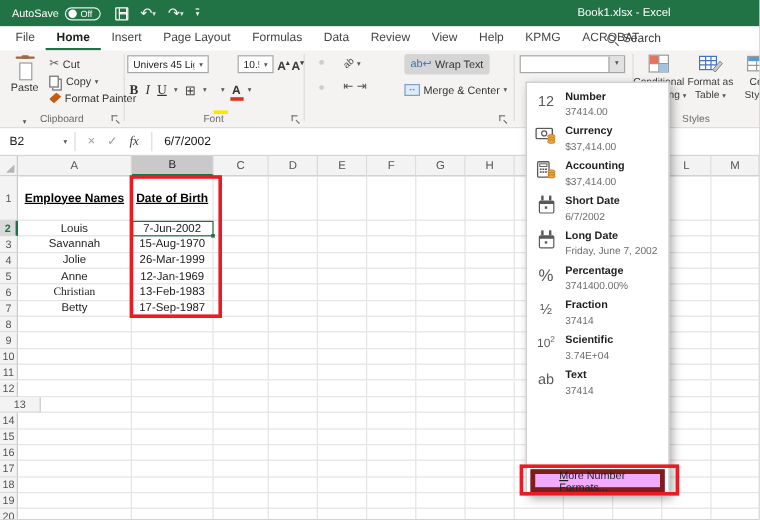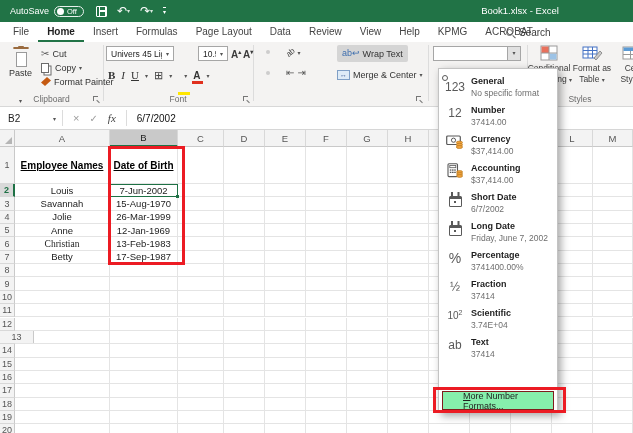--- a/index.html
+++ b/index.html
@@ -147,22 +147,22 @@
   .g123 { margin-top:6px; }
   .cal-ic { position:relative; display:inline-block; width:13px; height:11px; margin-top:3px;
             border:1.2px solid #595959; border-top:3px solid #595959; border-radius:1.5px; }
   .cal-ic::before { content:""; position:absolute; left:1.5px; top:-6.5px; width:1.6px; height:3.5px;
                     background:#595959; box-shadow:6.5px 0 #595959; }
   .cal-ic::after { content:""; position:absolute; left:4.5px; top:2.5px; width:2px; height:2px; background:#595959; }
   .clk-ic { position:relative; display:inline-block; width:13px; height:13px;
             border:1.3px solid #595959; border-radius:50%; }
   .clk-ic::before { content:""; position:absolute; left:4.8px; top:1.8px; width:1.3px; height:4.2px; background:#595959; }
   .clk-ic::after { content:""; position:absolute; left:4.8px; top:5.5px; width:4px; height:1.3px; background:#595959; }
-  .nf-more { position:absolute; left:3px; right:3px; top:322px; height:19px; background:#86efac;
-             border:1px solid #7f1d1d; display:flex; align-items:center; justify-content:center;padding-left:20px; }
+  .nf-more { position:absolute; left:3px; right:3px; top:322px; height:19px; background:#f0abfc;
+             border:4px solid #7f1d1d; display:flex; align-items:center; justify-content:center;padding-left:20px; }
   .nf-more-label { display:block; font-size:9px; color:#1f1f1f; }
   .nf-more-label::first-letter { text-decoration:underline; }
 
   
   .anno { position:absolute; border:3px solid #ec1b23; z-index:99; pointer-events:none; }
   .anno-dates { left:108px; top:146px; width:77px; height:119px; }
   .anno-more { left:433px; top:387px; width:133px; height:26px; }
 </style>
 </head>
 <body>
@@ -182,22 +182,22 @@
       <span class="qat-more">▾</span>
     </span>
     <span class="win-title">Book1.xlsx - Excel</span>
   </div>
 
   <div class="menubar">
     <div class="menu-tabs" id="menu-tabs">
         <div class="menu-tab">File</div>
         <div class="menu-tab active">Home</div>
         <div class="menu-tab">Insert</div>
+        <div class="menu-tab">Page Layout</div>
         <div class="menu-tab">Formulas</div>
-        <div class="menu-tab">Page Layout</div>
         <div class="menu-tab">Data</div>
         <div class="menu-tab">Review</div>
         <div class="menu-tab">View</div>
         <div class="menu-tab">Help</div>
         <div class="menu-tab">KPMG</div>
         <div class="menu-tab">ACROBAT</div>
       </div>
     <div class="searchbox">
       <span class="mag-icon"></span>
       <span class="search-label">Search</span>
@@ -640,27 +640,20 @@
       <div class="g-cell" style="left: 511px; top: 294.3px; width: 41px; height: 13.35px;"></div>
       <div class="g-cell" style="left: 552px; top: 294.3px; width: 41px; height: 13.35px;"></div>
       <div class="g-cell" style="left: 593px; top: 294.3px; width: 40px; height: 13.35px;"></div>
       <div class="sel-box" style="left: 110px; top: 54px; width: 68px; height: 13.35px;"></div>
     </div>
 
   <div class="nf-panel">
     <div id="nf-items">
         <div class="nf-item">
           <span class="nf-ic">
-            <span class="tx lg g123">123</span>
-            <span class="gclock"></span>
-          </span>
-          <span class="nf-text"><span class="nf-title">General</span><span class="nf-sub" style="display:block">No specific format</span></span>
-        </div>
-        <div class="nf-item">
-          <span class="nf-ic">
             <span class="tx lg">12</span>
           </span>
           <span class="nf-text"><span class="nf-title">Number</span><span class="nf-sub" style="display:block">37414.00</span></span>
         </div>
         <div class="nf-item">
           <span class="nf-ic">
             <svg width="18" height="14" viewBox="0 0 18 14">
               <rect x="0.7" y="1" width="13.6" height="8.5" rx="1" fill="none" stroke="#595959" stroke-width="1.2"></rect>
               <circle cx="7.5" cy="5.2" r="2.1" fill="none" stroke="#595959" stroke-width="1"></circle>
               <g fill="#f2a33c" stroke="#b97a1f" stroke-width="0.7">

